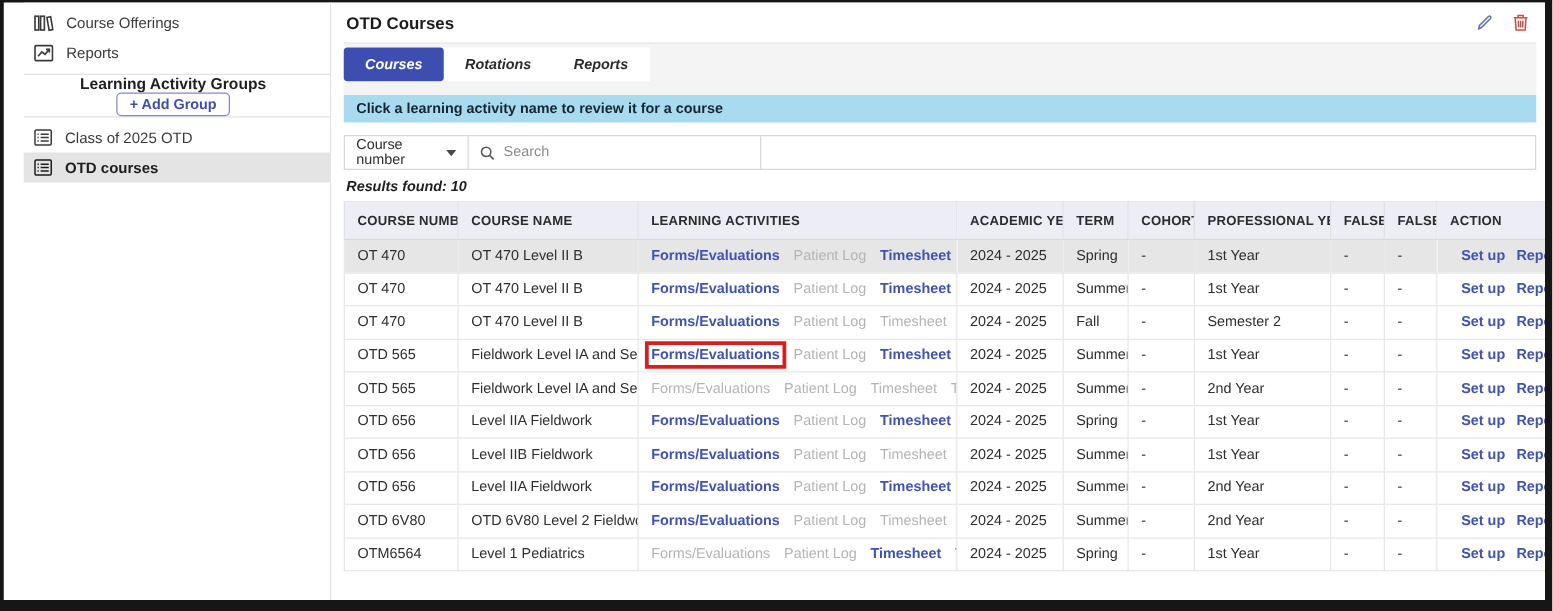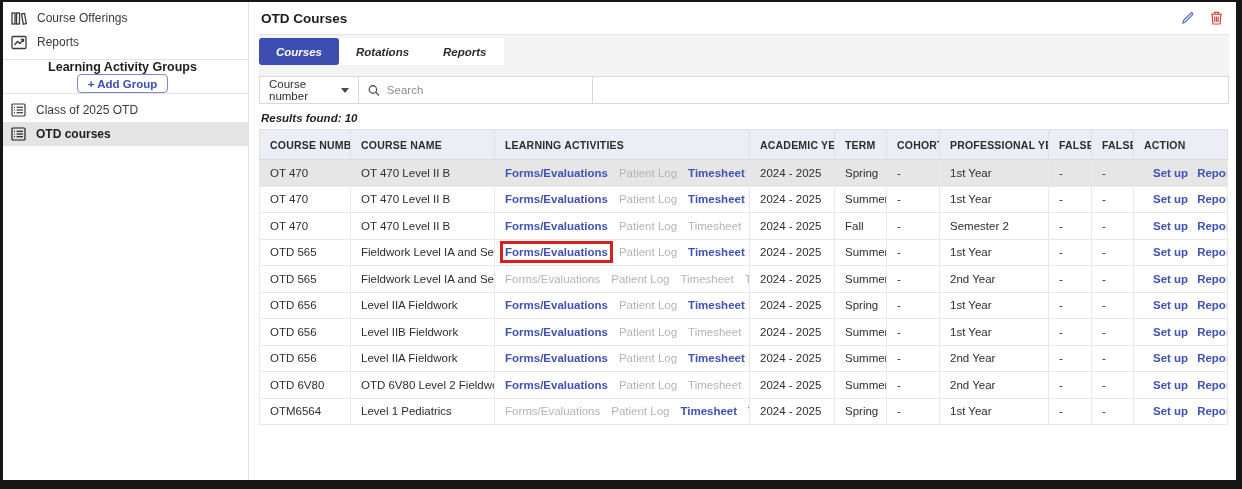--- a/index.html
+++ b/index.html
@@ -1,18 +1,18 @@
 <!DOCTYPE html>
 <html><head>
 <meta charset="utf-8">
 <style>
   * { margin:0; padding:0; box-sizing:border-box; }
   body { font-family:"Liberation Sans","DejaVu Sans",sans-serif; background:#fff; }
   .frame { width:1242px; height:489px; border-style:solid; border-color:#161616;
-           border-width:2px 6px 9px 3px; display:flex; background:#fff; overflow:hidden; }
+           border-width:2px 6px 9px 3px; display:flex; background:#fff; overflow:hidden;padding-left:16px; }
 
   
   .sidebar { width:246px; flex:0 0 246px; background:#fff; border-right:1px solid #e3e3e3; padding-top:4px; }
   .side-item { height:24px; display:flex; align-items:center; padding-left:8px; gap:10px;
                font-size:12px; color:#3a3a3a; cursor:pointer; }
   .side-item svg { flex:0 0 auto; }
   .side-div { border-top:1px solid #e3e3e3; margin-top:5px; }
   .groups-hdr { height:33px; display:flex; align-items:center; justify-content:space-between;
                 padding:0 9px 0 3px;flex-direction:column; }
   .groups-hdr .ttl { font-size:12.5px; font-weight:bold; color:#1f1f1f; }
@@ -141,20 +141,21 @@
     </div>
 
     <div class="tab-strip">
       <div class="tab-group">
         <div class="tab active">Courses</div>
         <div class="tab">Rotations</div>
         <div class="tab">Reports</div>
       </div>
     </div>
 
+    <div class="banner">Click a learning activity name to review it for a course</div>
 
     <div class="filter-bar">
       <div class="f-drop">
         <span>Course number</span>
         <span class="caret"></span>
       </div>
       <div class="f-search">
         <svg width="13" height="13" viewBox="0 0 13 13" fill="none" stroke="#5a5a5a" stroke-width="1.4">
           <circle cx="5.4" cy="5.4" r="4.1"></circle>
             <line x1="8.5" y1="8.5" x2="12" y2="12"></line>

